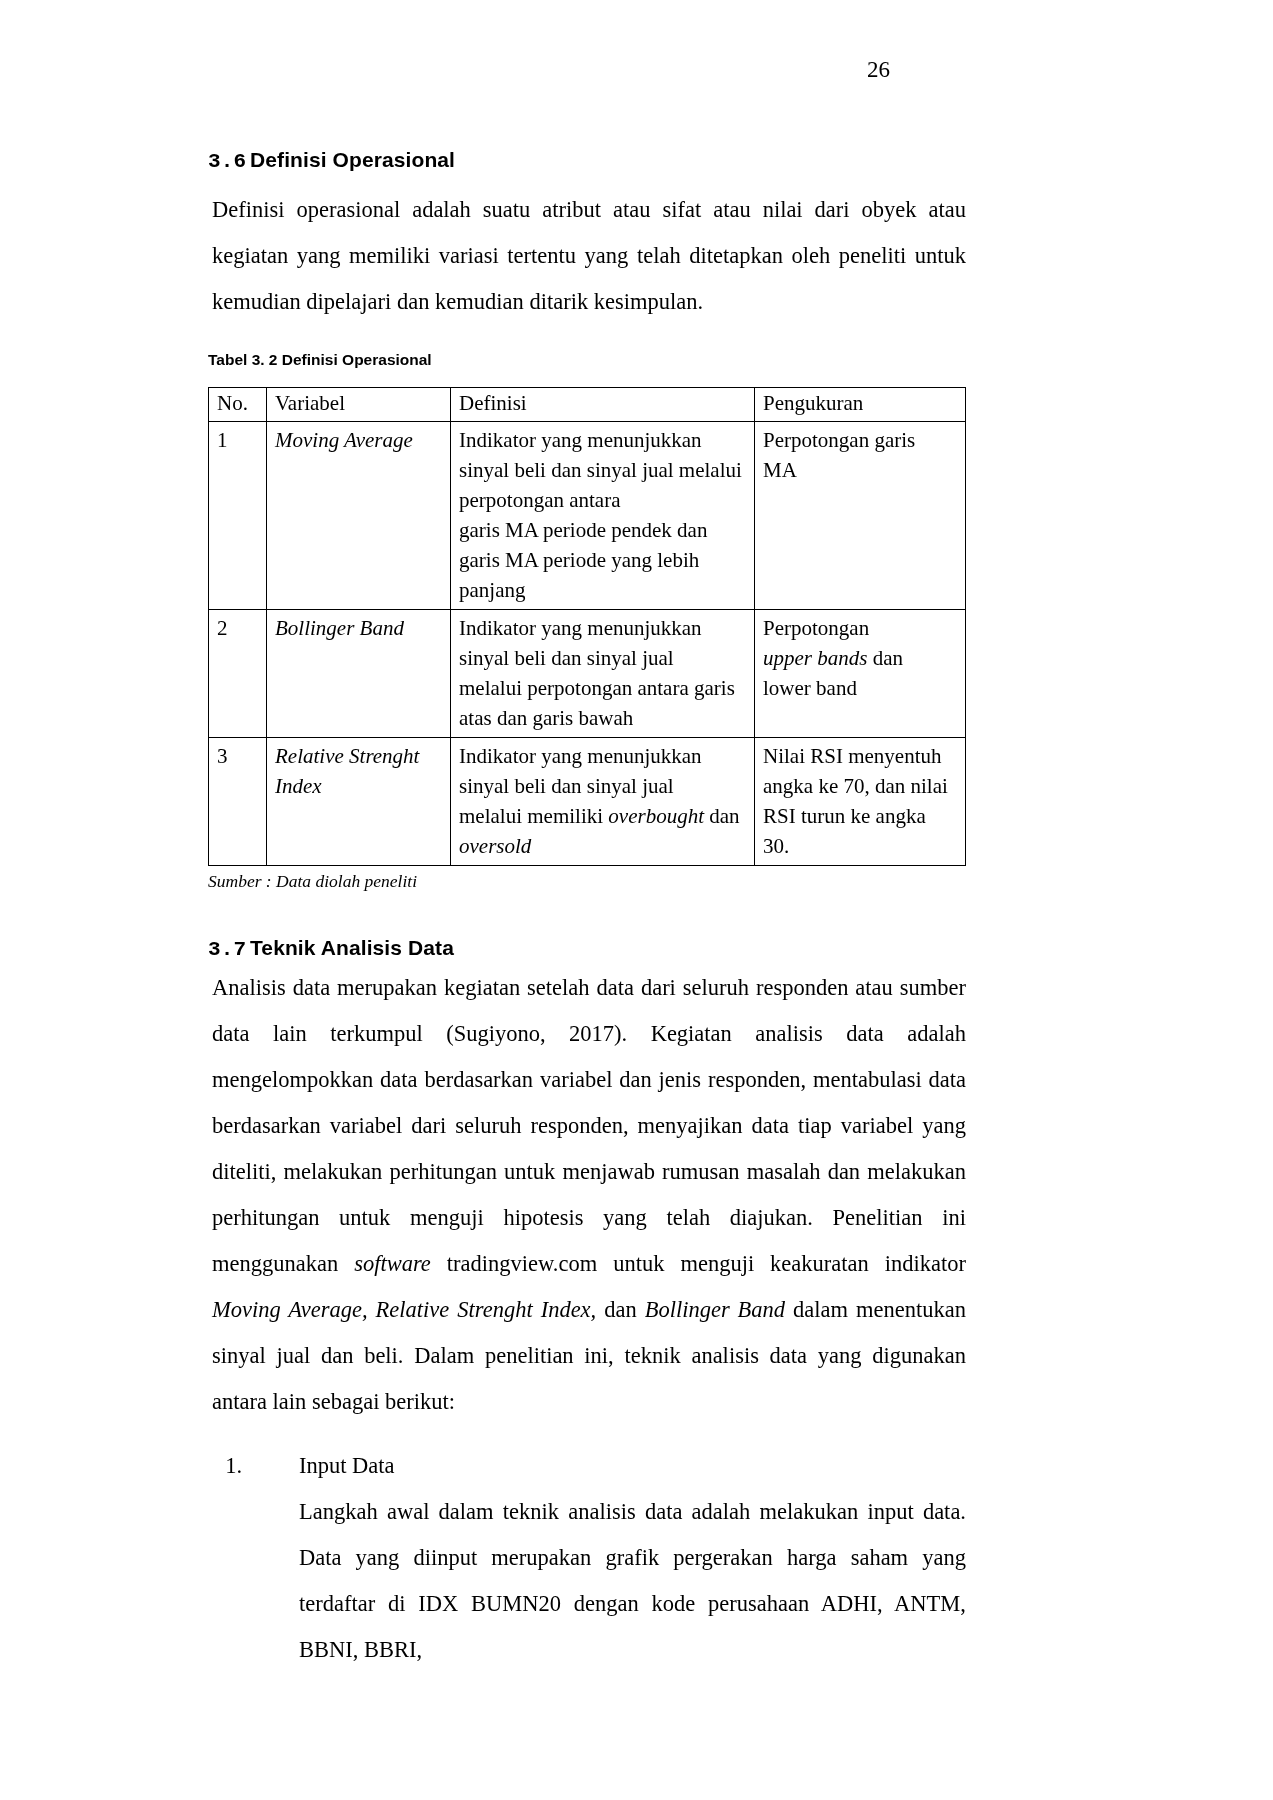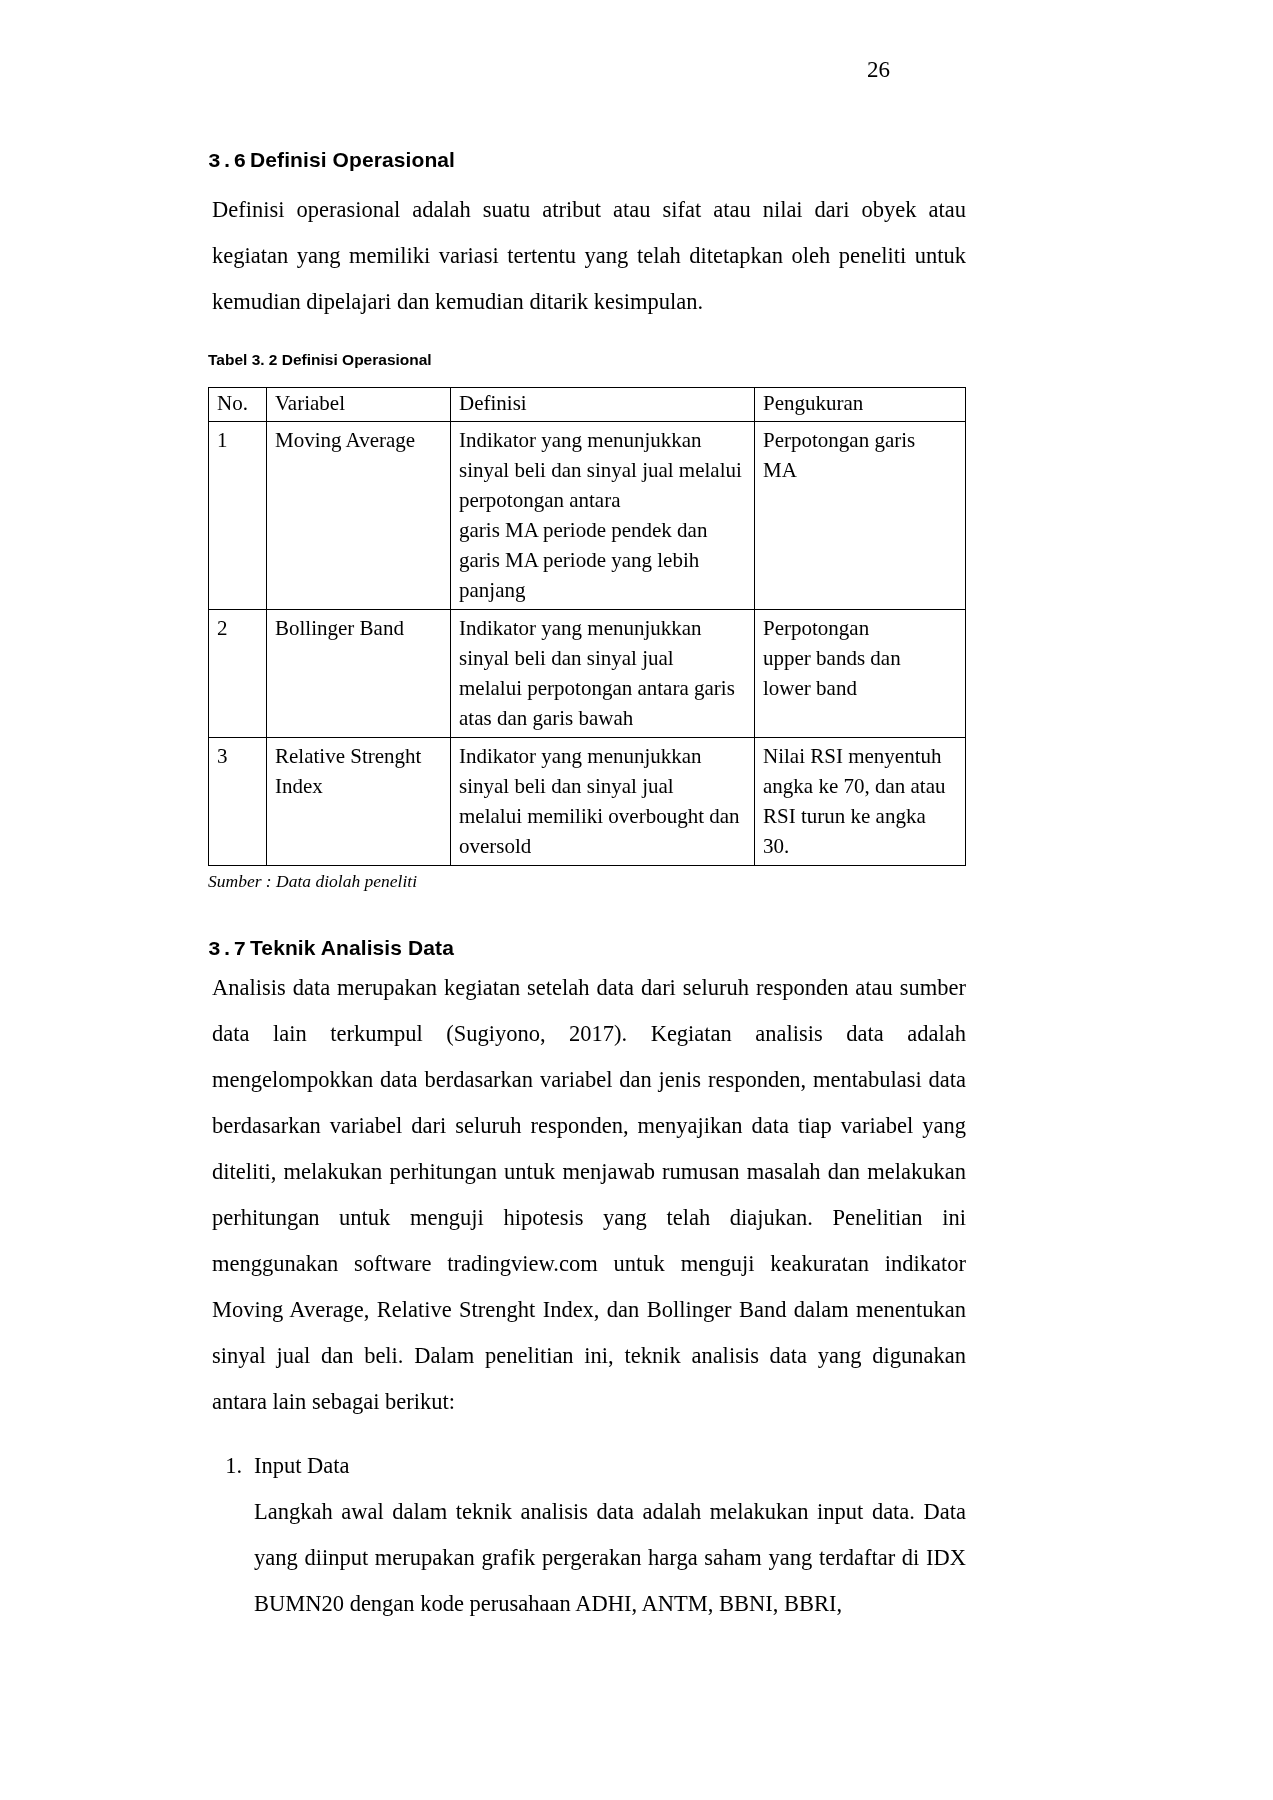--- a/index.html
+++ b/index.html
@@ -83,21 +83,21 @@
   col.c-def    { width: 304px; }
   col.c-ukur   { width: 211px; }
   td.cell-var-just {
     text-align: justify;
     text-justify: inter-word;
   }
   td.cell-def-just {
     text-align: justify;
     text-justify: inter-word;
   }
-  .it { }
+  .it { font-style: italic; }
   .source-note {
     font-size: 17.5px;
     font-style: italic;
     margin: 2px 0 0 0;
     line-height: 26px;
   }
   .list-block {
     margin: 18px 0 0 0;
     padding: 0;
   }
@@ -109,20 +109,21 @@
     width: 46px;
     flex: 0 0 46px;
     font-size: 22.5px;
     line-height: 46px;
     text-align: right;
     padding-right: 12px;
     box-sizing: border-box;
   }
   .list-body {
     flex: 1 1 auto;
+    margin-left: 45px;
   }
   .list-title {
     font-size: 22.5px;
     line-height: 46px;
     margin: 0;
   }
   .list-text {
     font-size: 22.5px;
     line-height: 46px;
     text-align: justify;
@@ -201,21 +202,21 @@
           <td>3</td>
           <td class="cell-var-just"><span class="it">Relative Strenght Index</span></td>
           <td class="cell-def-just">
             <span>Indikator yang menunjukkan</span><br>
             <span>sinyal beli dan sinyal jual</span><br>
             <span>melalui memiliki </span><span class="it">overbought</span><span> dan</span><br>
             <span class="it">oversold</span>
           </td>
           <td>
             <span>Nilai RSI menyentuh</span><br>
-            <span>angka ke 70, dan atau</span><br>
+            <span>angka ke 70, dan nilai</span><br>
             <span>RSI turun ke angka</span><br>
             <span>30.</span>
           </td>
         </tr>
 
       </tbody>
     </table>
 
     <p class="source-note">Sumber : Data diolah peneliti</p>
 

